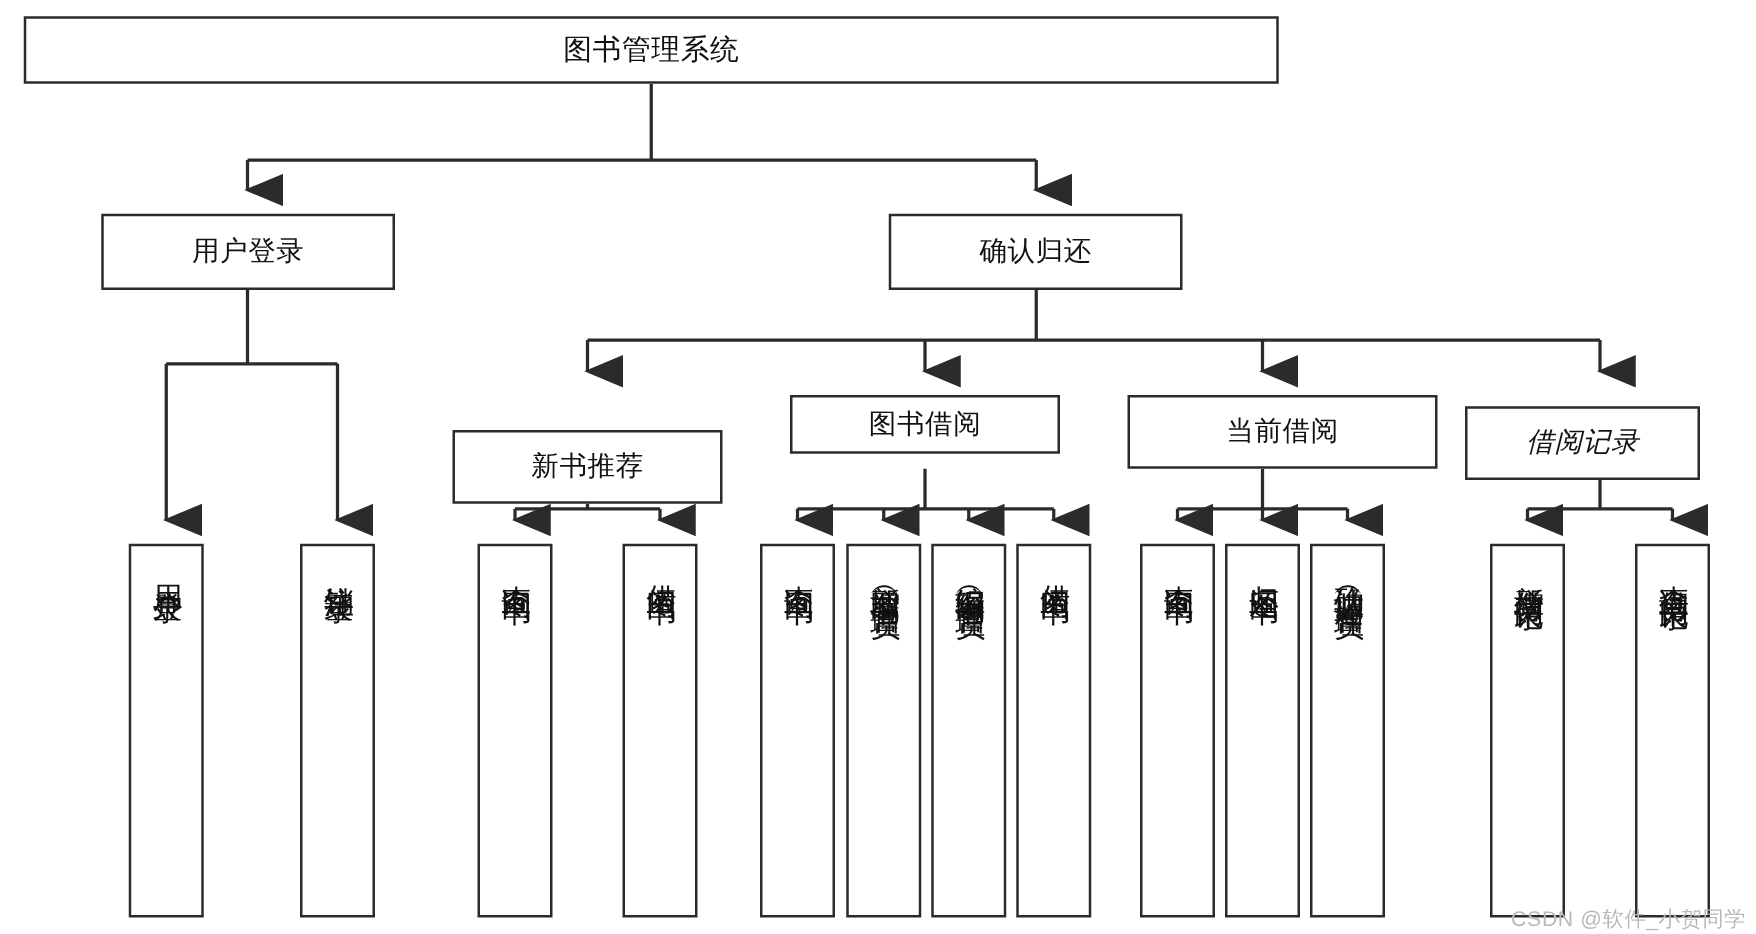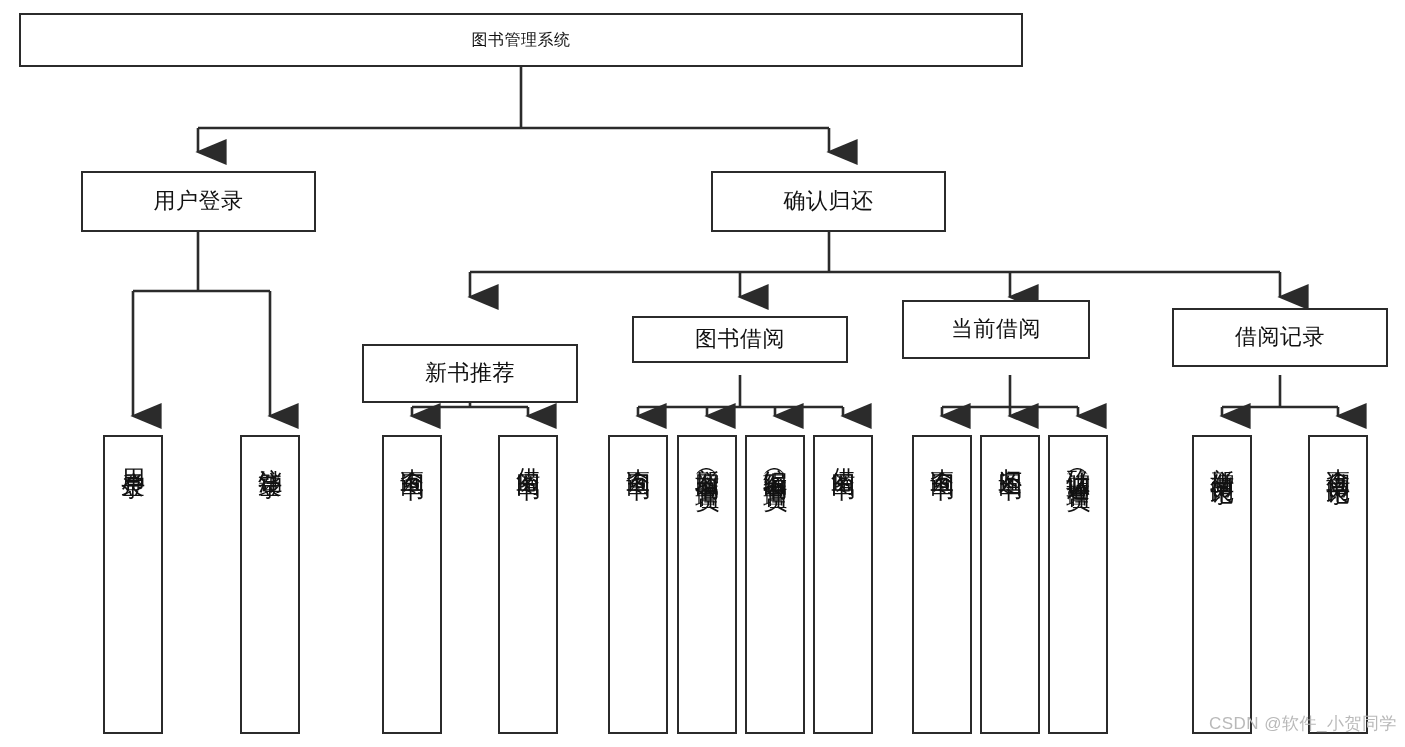--- a/index.html
+++ b/index.html
@@ -37,40 +37,40 @@
     text-align:center;
     color:#111111;
     letter-spacing:0.5px;
   }
   
   .node.h .lbl{
     font-size:22px;
     line-height:1.1;
     white-space:nowrap;
   }
-  .node.root .lbl{ font-size:16px; }
+  .node.root .lbl{ font-size:23px; }
   
   .node.v{
     align-items:flex-start;
     justify-content:center;
     padding-top:12px;
   }
   .node.v .lbl{
     writing-mode:vertical-rl;
     text-orientation:upright;
     font-size:24px;
     line-height:1.18;
     letter-spacing:3px;
     white-space:nowrap;
     max-height:275px;
   }
   #watermark{
     position:absolute;
     right:8px;
-    bottom:12px;
+    bottom:0;
     font-size:17px;
     color:#b9b9b9;
     white-space:nowrap;
     z-index:5;
     letter-spacing:0.5px;
   }
 </style>
 </head>
 <body>
 
@@ -139,25 +139,25 @@
   </div>
 
   <div class="node h" style="left:362px; top:316px; width:216px; height:59px;margin-top:28px;">
     <span class="lbl">新书推荐</span>
   </div>
 
   <div class="node h" style="left:632px; top:316px; width:216px; height:47px;">
     <span class="lbl">图书借阅</span>
   </div>
 
-  <div class="node h" style="left:902px; top:300px; width:188px; height:59px;">
+  <div class="node h" style="left:902px; top:316px; width:248px; height:59px;">
     <span class="lbl">当前借阅</span>
   </div>
 
-  <div class="node h" style="left:1172px; top:308px; width:216px; height:59px;">
+  <div class="node h" style="left:1172px; top:325px; width:188px; height:59px;font-style:italic;">
     <span class="lbl">借阅记录</span>
   </div>
 
   <div class="node v" style="left:103px; top:435px; width:60px; height:299px;">
     <span class="lbl">用户登录</span>
   </div>
 
   <div class="node v" style="left:240px; top:435px; width:60px; height:299px;">
     <span class="lbl">注销登录</span>
   </div>

